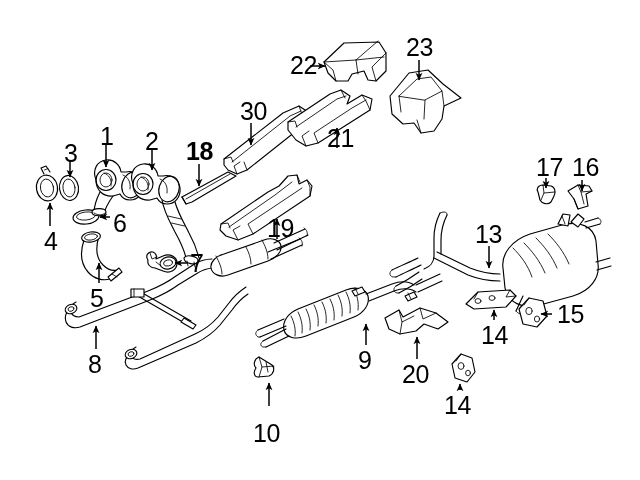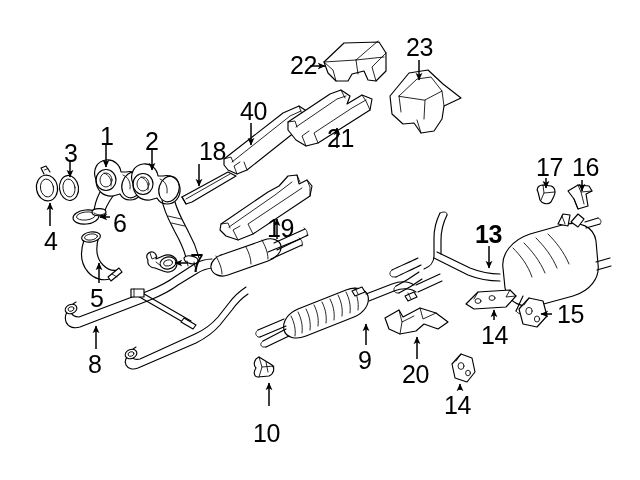--- a/index.html
+++ b/index.html
@@ -591,25 +591,25 @@
   <div class="callout-num" style="left:64px;  top:141px;">3</div>
   <div class="callout-num" style="left:44px;  top:229px;">4</div>
   <div class="callout-num" style="left:90px;  top:286px;">5</div>
   <div class="callout-num" style="left:113px; top:211px;">6</div>
   <div class="callout-num" style="left:190px; top:251px;">7</div>
   <div class="callout-num" style="left:88px;  top:352px;">8</div>
   <div class="callout-num" style="left:358px; top:348px;">9</div>
   <div class="callout-num" style="left:253px; top:409px;margin-top:12px;">10</div>
   <div class="callout-num" style="left:402px; top:362px;">20</div>
   <div class="callout-num" style="left:444px; top:393px;">14</div>
-  <div class="callout-num" style="left:475px; top:222px;font-weight:bold;">13</div>
+  <div class="callout-num" style="left:475px; top:222px;">13</div>
   <div class="callout-num" style="left:481px; top:323px;">14</div>
   <div class="callout-num" style="left:557px; top:302px;text-align:center;">15</div>
   <div class="callout-num" style="left:572px; top:155px;">16</div>
   <div class="callout-num" style="left:536px; top:155px;">17</div>
-  <div class="callout-num" style="left:199px; top:139px;">18</div>
+  <div class="callout-num" style="left:186px; top:139px;font-weight:bold;">18</div>
   <div class="callout-num" style="left:267px; top:216px;">19</div>
-  <div class="callout-num" style="left:240px; top:99px;">40</div>
+  <div class="callout-num" style="left:240px; top:99px;">30</div>
   <div class="callout-num" style="left:327px; top:126px;">21</div>
   <div class="callout-num" style="left:290px; top:53px;">22</div>
   <div class="callout-num" style="left:406px; top:35px;">23</div>
 
 </div>
 
 </body></html>

